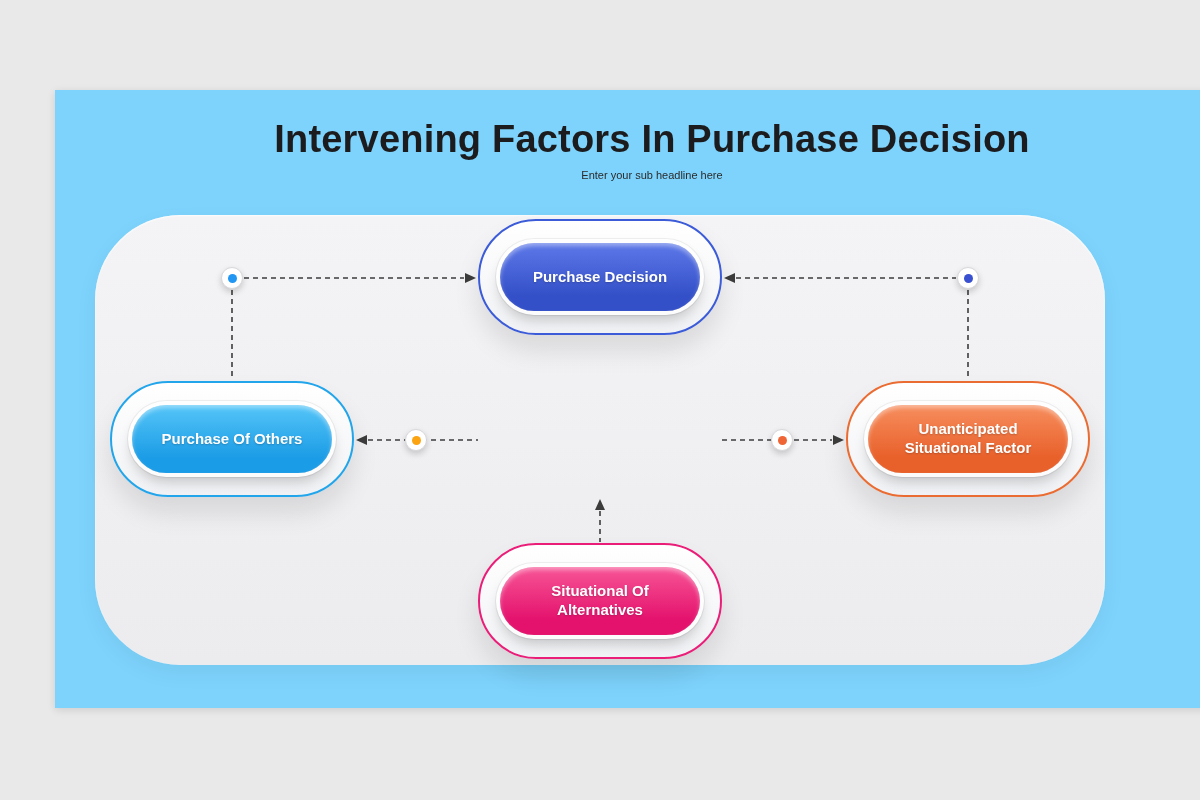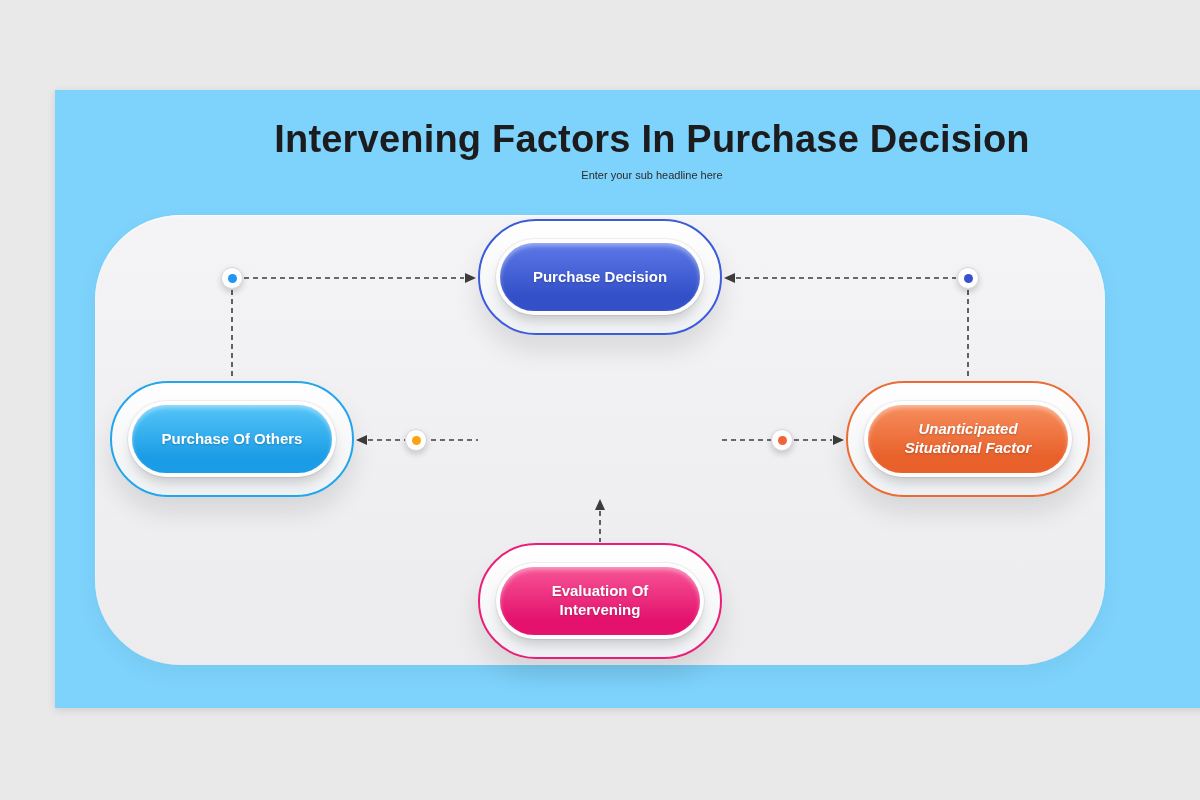--- a/index.html
+++ b/index.html
@@ -64,21 +64,21 @@
       0 0 0 5px rgba(0,0,0,.06),
       0 8px 14px rgba(0,0,0,.22),
       inset 0 3px 4px rgba(255,255,255,.40);
     color:#ffffff; font-weight:700; font-size:15px; line-height:1.25;
     text-shadow:0 1px 2px rgba(0,0,0,.22);
   }
   
   .n-decision      { left:383px; top:4px; }
   .n-attitude      { left:15px;  top:166px; }
   .n-intention     { left:383px; top:166px; }
-  .n-unanticipated { left:751px; top:166px;font-style:italic; }
+  .n-unanticipated { left:751px; top:166px; }
   .n-evaluation    { left:383px; top:328px; }
   
   .d-top-left  { left:126px; top:52px; }
   .d-top-right { left:862px; top:52px; }
   .d-mid-left  { left:310px; top:214px; }
   .d-mid-right { left:676px; top:214px; }
 </style>
 </head>
 <body>
 
@@ -128,17 +128,17 @@
     <div class="node n-attitude" style="--c1: #1b9ce6; --c2: #55c5f8; --cb: #22a5ea;">
       <div class="node-inner">Purchase Of Others</div>
     </div>
 
 
     <div class="node n-unanticipated" style="--c1: #e8602a; --c2: #f78e5e; --cb: #ea6c32;">
       <div class="node-inner">Unanticipated Situational Factor</div>
     </div>
 
     <div class="node n-evaluation" style="--c1: #e4126d; --c2: #f75596; --cb: #ea1e78;">
-      <div class="node-inner">Evaluation Of Intervening</div>
+      <div class="node-inner">Situational Of Alternatives</div>
     </div>
 
   </div>
 </div>
 
 </body></html>

